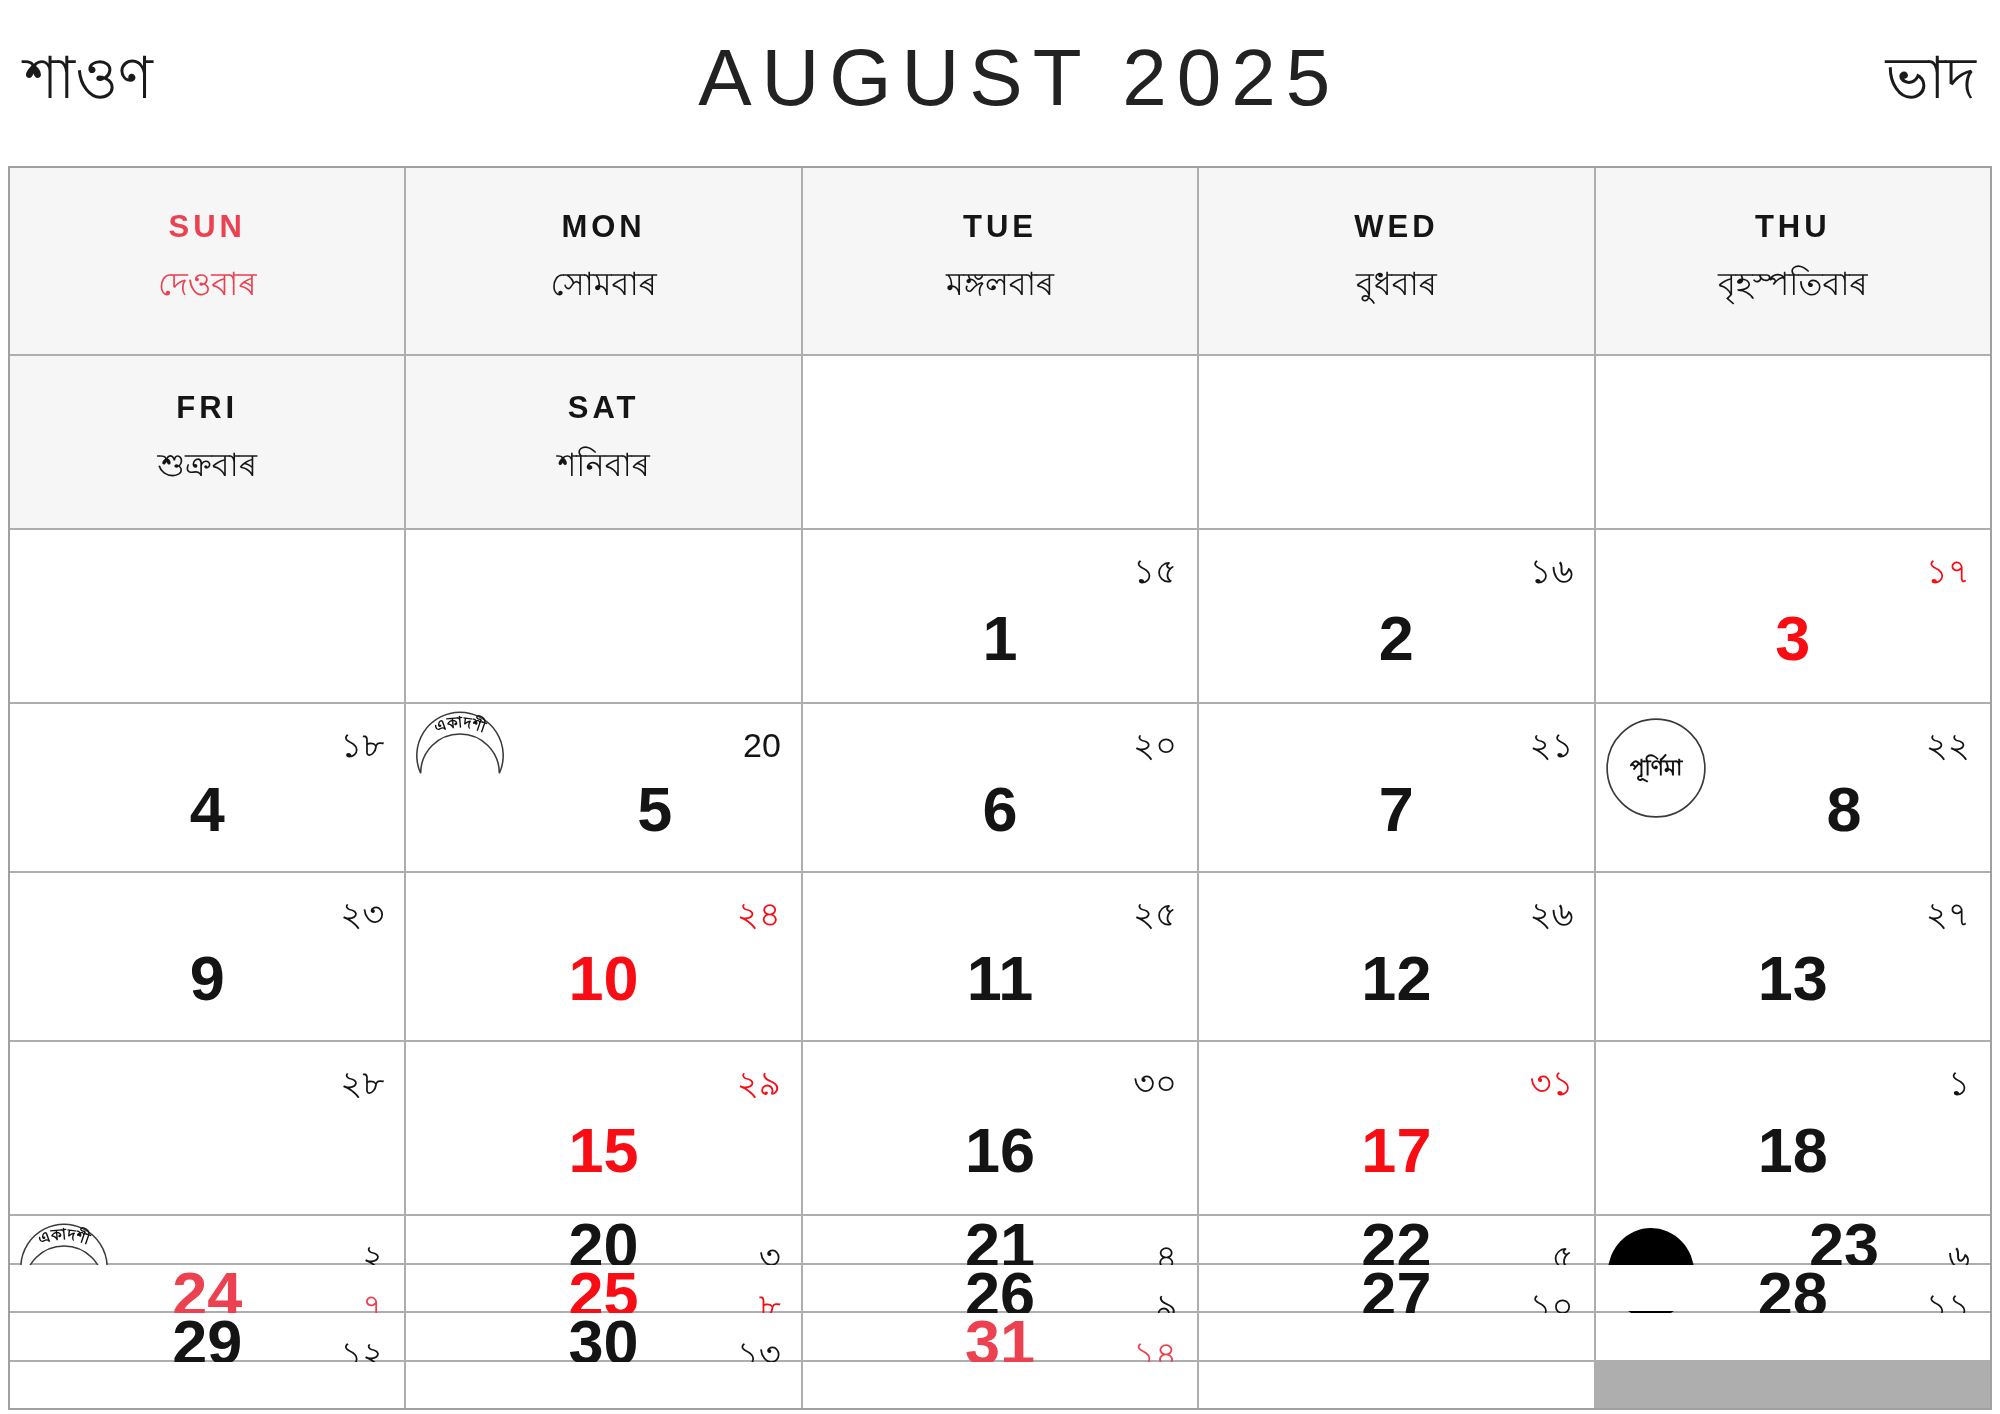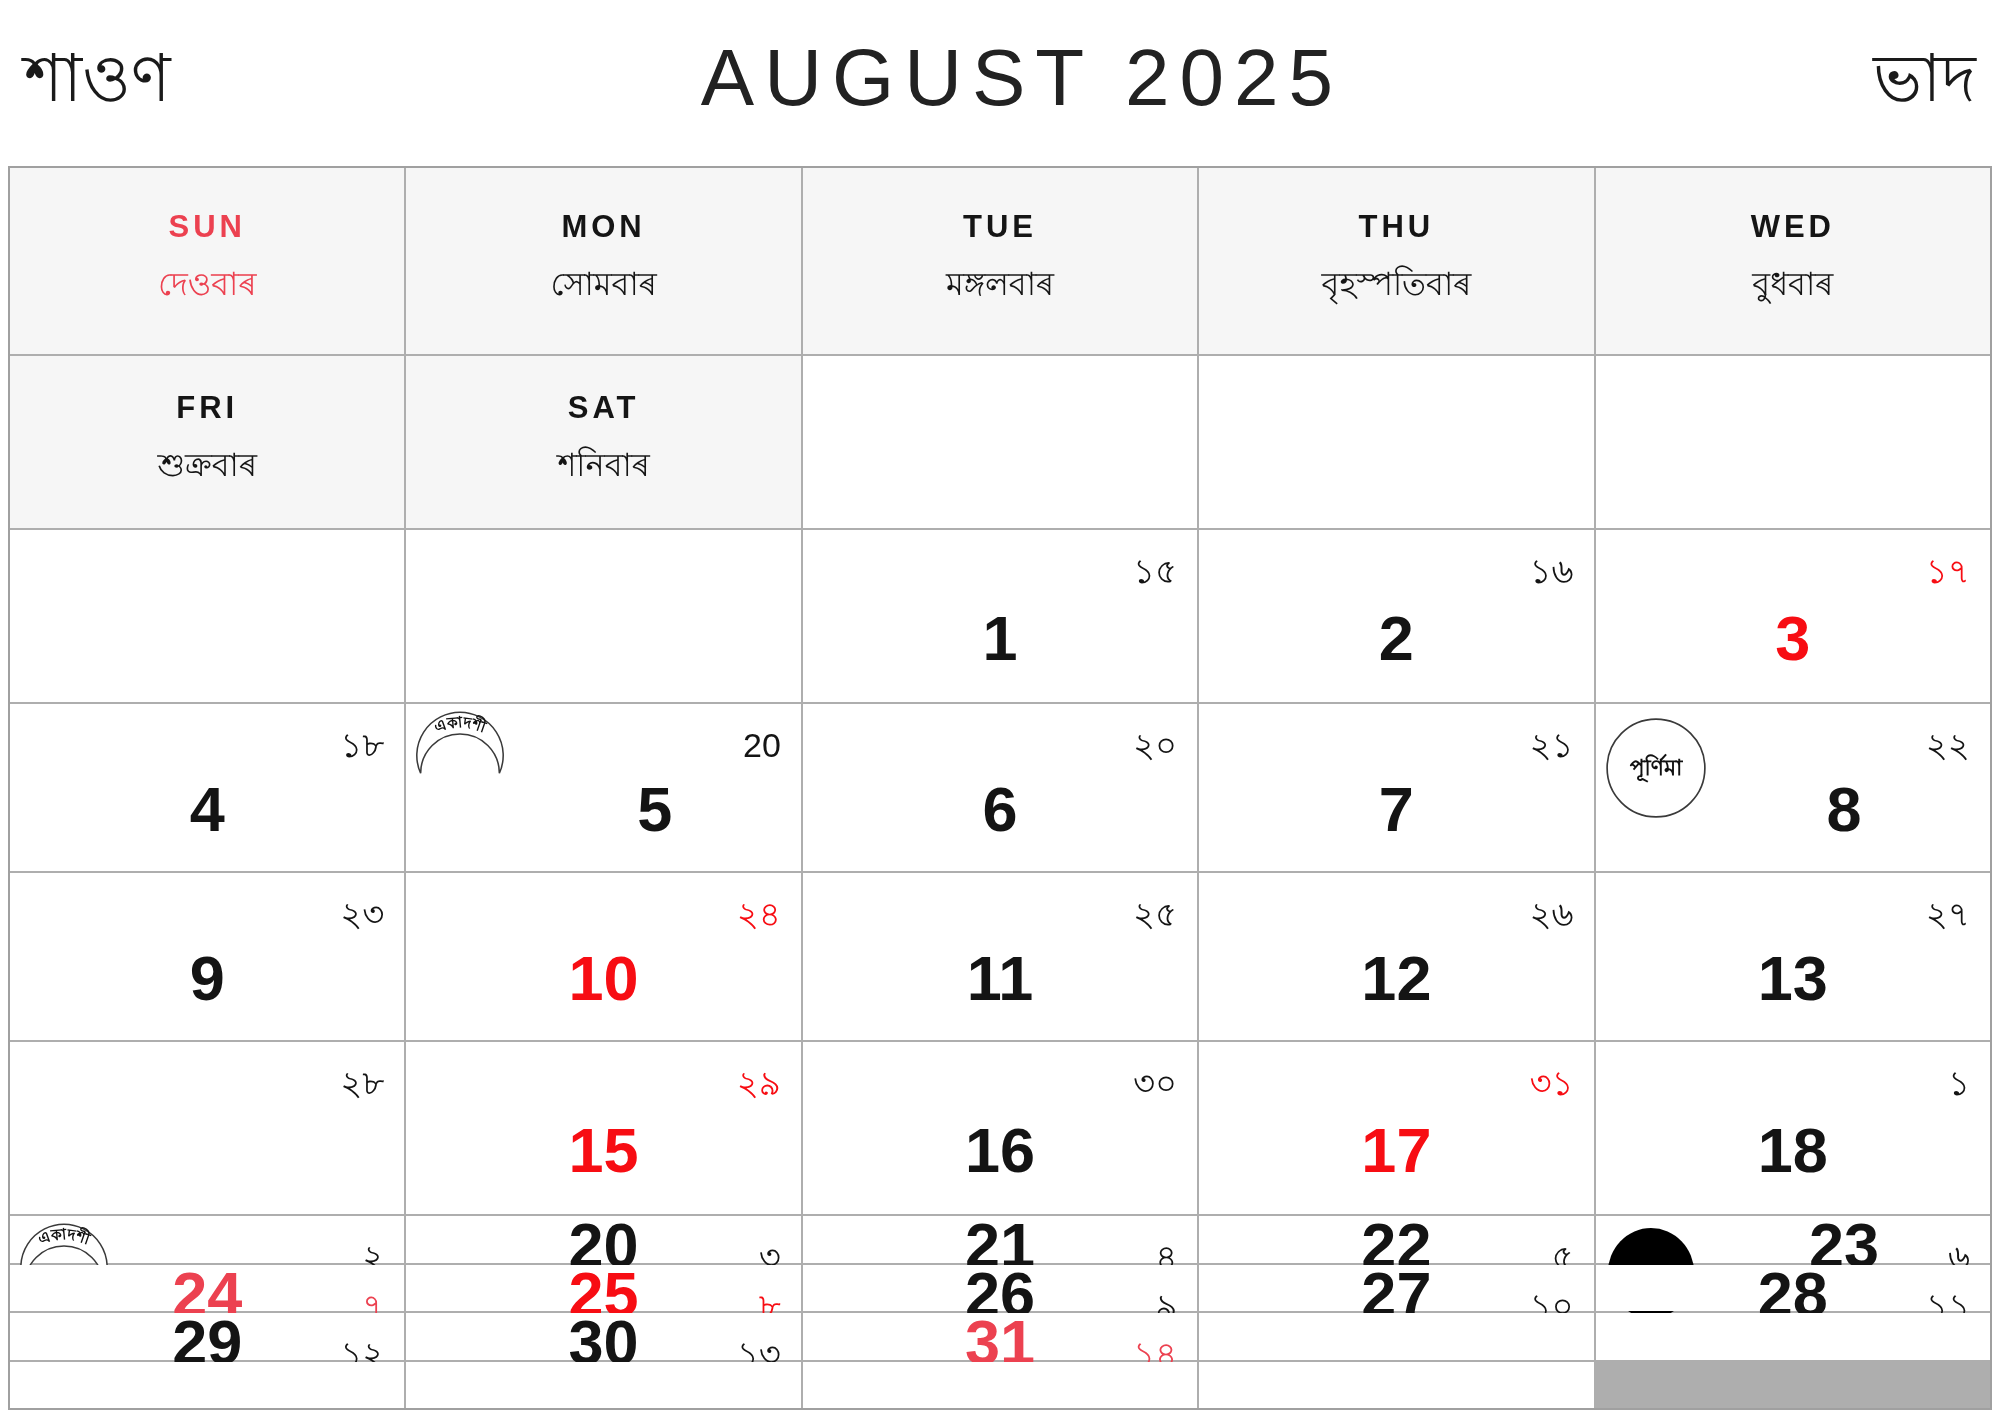--- a/index.html
+++ b/index.html
@@ -6,21 +6,21 @@
   body{
     width:2000px;height:1414px;background:#ffffff;
     font-family:"Liberation Sans","DejaVu Sans",sans-serif;
     color:#111;overflow:hidden;
   }
   
   .titlebar{
     height:156px;display:flex;align-items:center;justify-content:space-between;
     padding:0 24px;box-sizing:border-box;
   }
-  .as-month{font-size:66px;color:#1a1a1a;line-height:1;}
+  .as-month{font-size:58px;color:#1a1a1a;line-height:1;}
   .main-title{
     margin:0;font-size:80px;font-weight:500;letter-spacing:10px;color:#222;line-height:1;
   }
   
   .grid{
     margin:10px 8px;height:1244px;box-sizing:border-box;
     background:#aeaeae;border:2px solid #a0a0a0;
     display:grid;grid-template-columns:repeat(5,1fr);
     grid-template-rows:186px 172px 172px 167px 167px 172px auto;
     gap:2px;
@@ -63,26 +63,26 @@
     </div>
     <div class="hcell">
       <span class="en">MON</span>
       <span class="as">সোমবাৰ</span>
     </div>
     <div class="hcell">
       <span class="en">TUE</span>
       <span class="as">মঙ্গলবাৰ</span>
     </div>
     <div class="hcell">
+      <span class="en">WED</span>
+      <span class="as">বুধবাৰ</span>
+    </div>
+    <div class="hcell">
       <span class="en">THU</span>
       <span class="as">বৃহস্পতিবাৰ</span>
-    </div>
-    <div class="hcell">
-      <span class="en">WED</span>
-      <span class="as">বুধবাৰ</span>
     </div>
     <div class="hcell">
       <span class="en">FRI</span>
       <span class="as">শুক্ৰবাৰ</span>
     </div>
     <div class="hcell">
       <span class="en">SAT</span>
       <span class="as">শনিবাৰ</span>
     </div>
     <div class="cell"></div>

